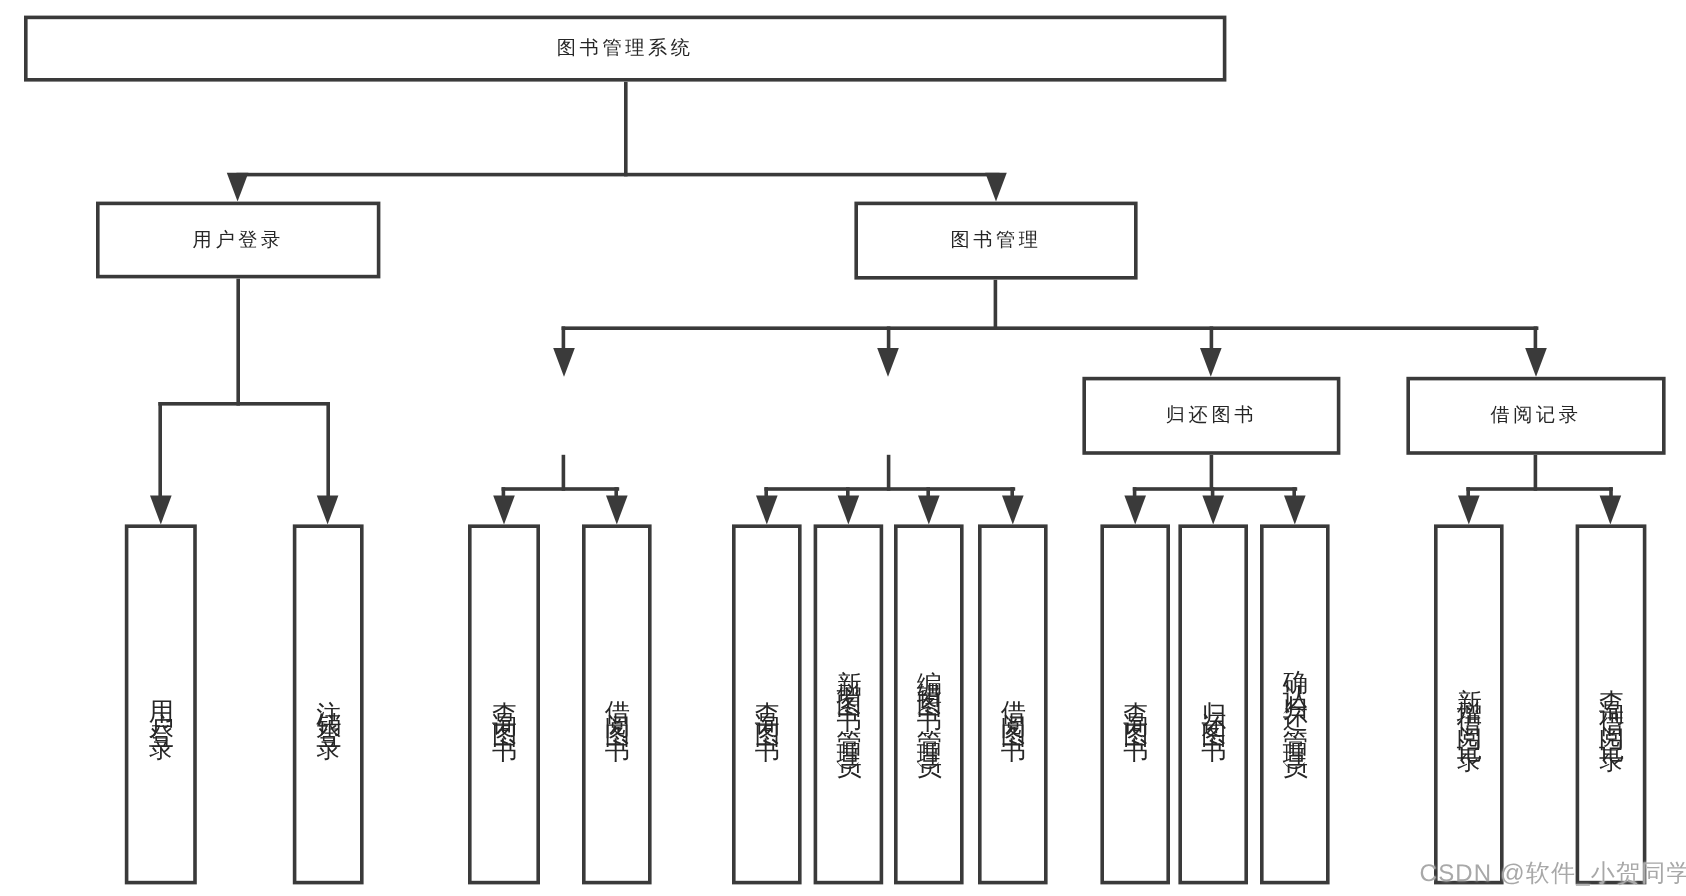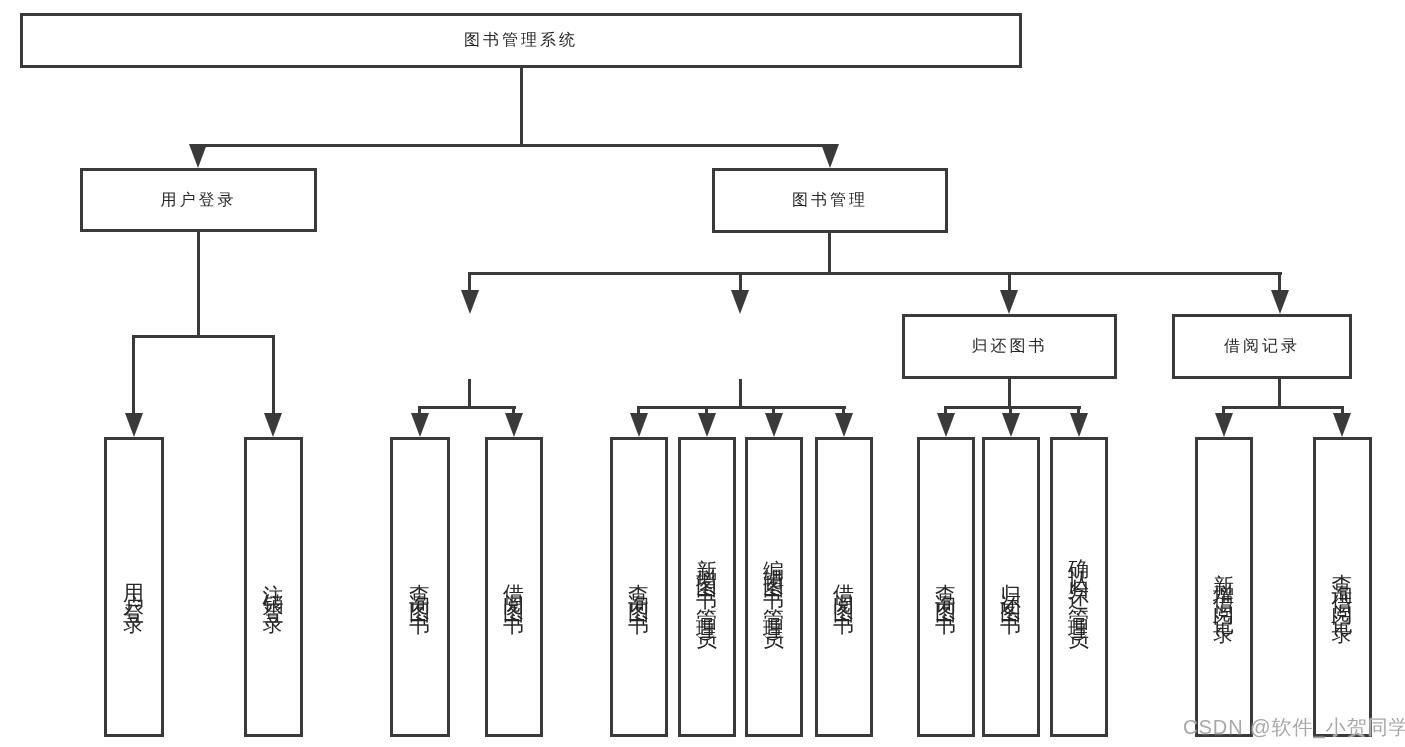--- a/index.html
+++ b/index.html
@@ -85,21 +85,21 @@
   <div class="box" style="left:80px;top:168px;width:237px;height:64px">
     <span class="hl">用户登录</span>
   </div>
   <div class="box" style="left:712px;top:168px;width:236px;height:65px">
     <span class="hl">图书管理</span>
   </div>
 
   <div class="box" style="left:902px;top:314px;width:215px;height:65px">
     <span class="hl">归还图书</span>
   </div>
-  <div class="box" style="left:1172px;top:314px;width:180px;height:65px">
+  <div class="box" style="left:1172px;top:314px;width:216px;height:65px">
     <span class="hl">借阅记录</span>
   </div>
 
   <div class="box" style="left:104px;top:437px;width:60px;height:300px">
     <span class="vl">用户登录</span>
   </div>
   <div class="box" style="left:244px;top:437px;width:59px;height:300px">
     <span class="vl">注销登录</span>
   </div>
 

